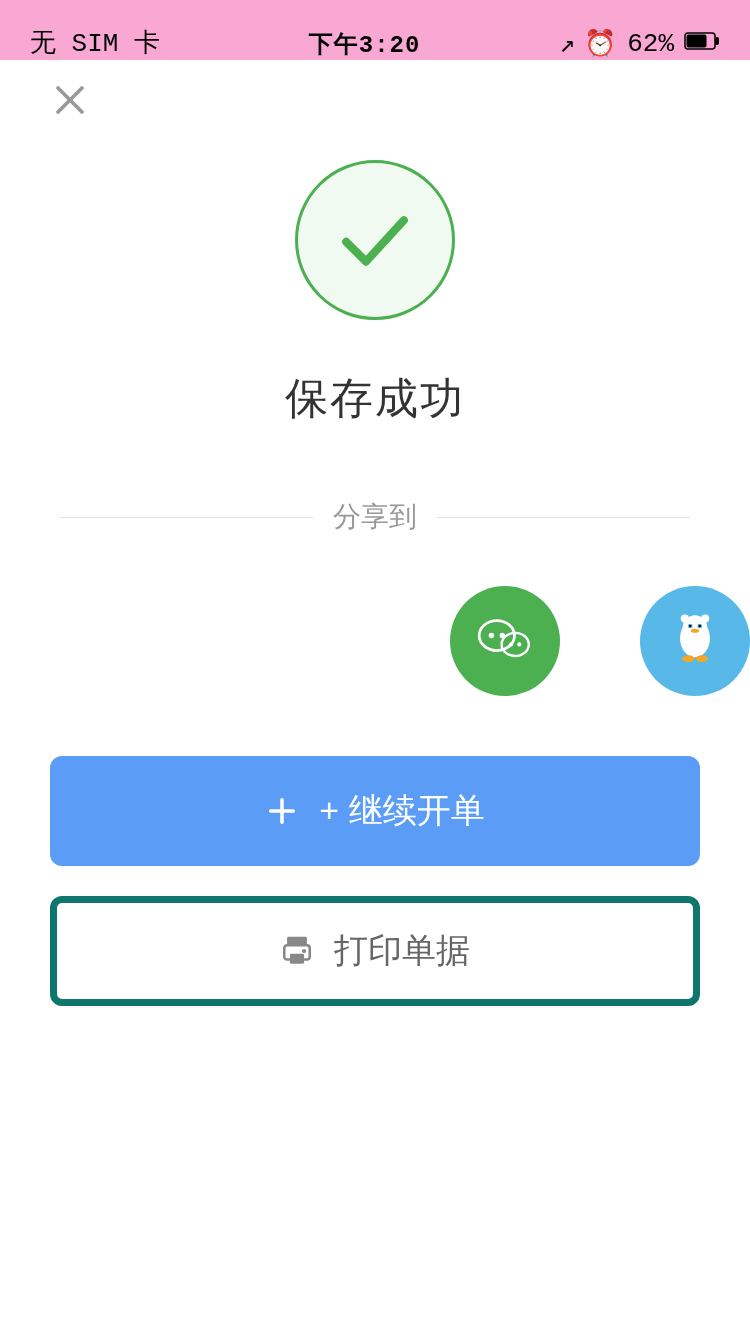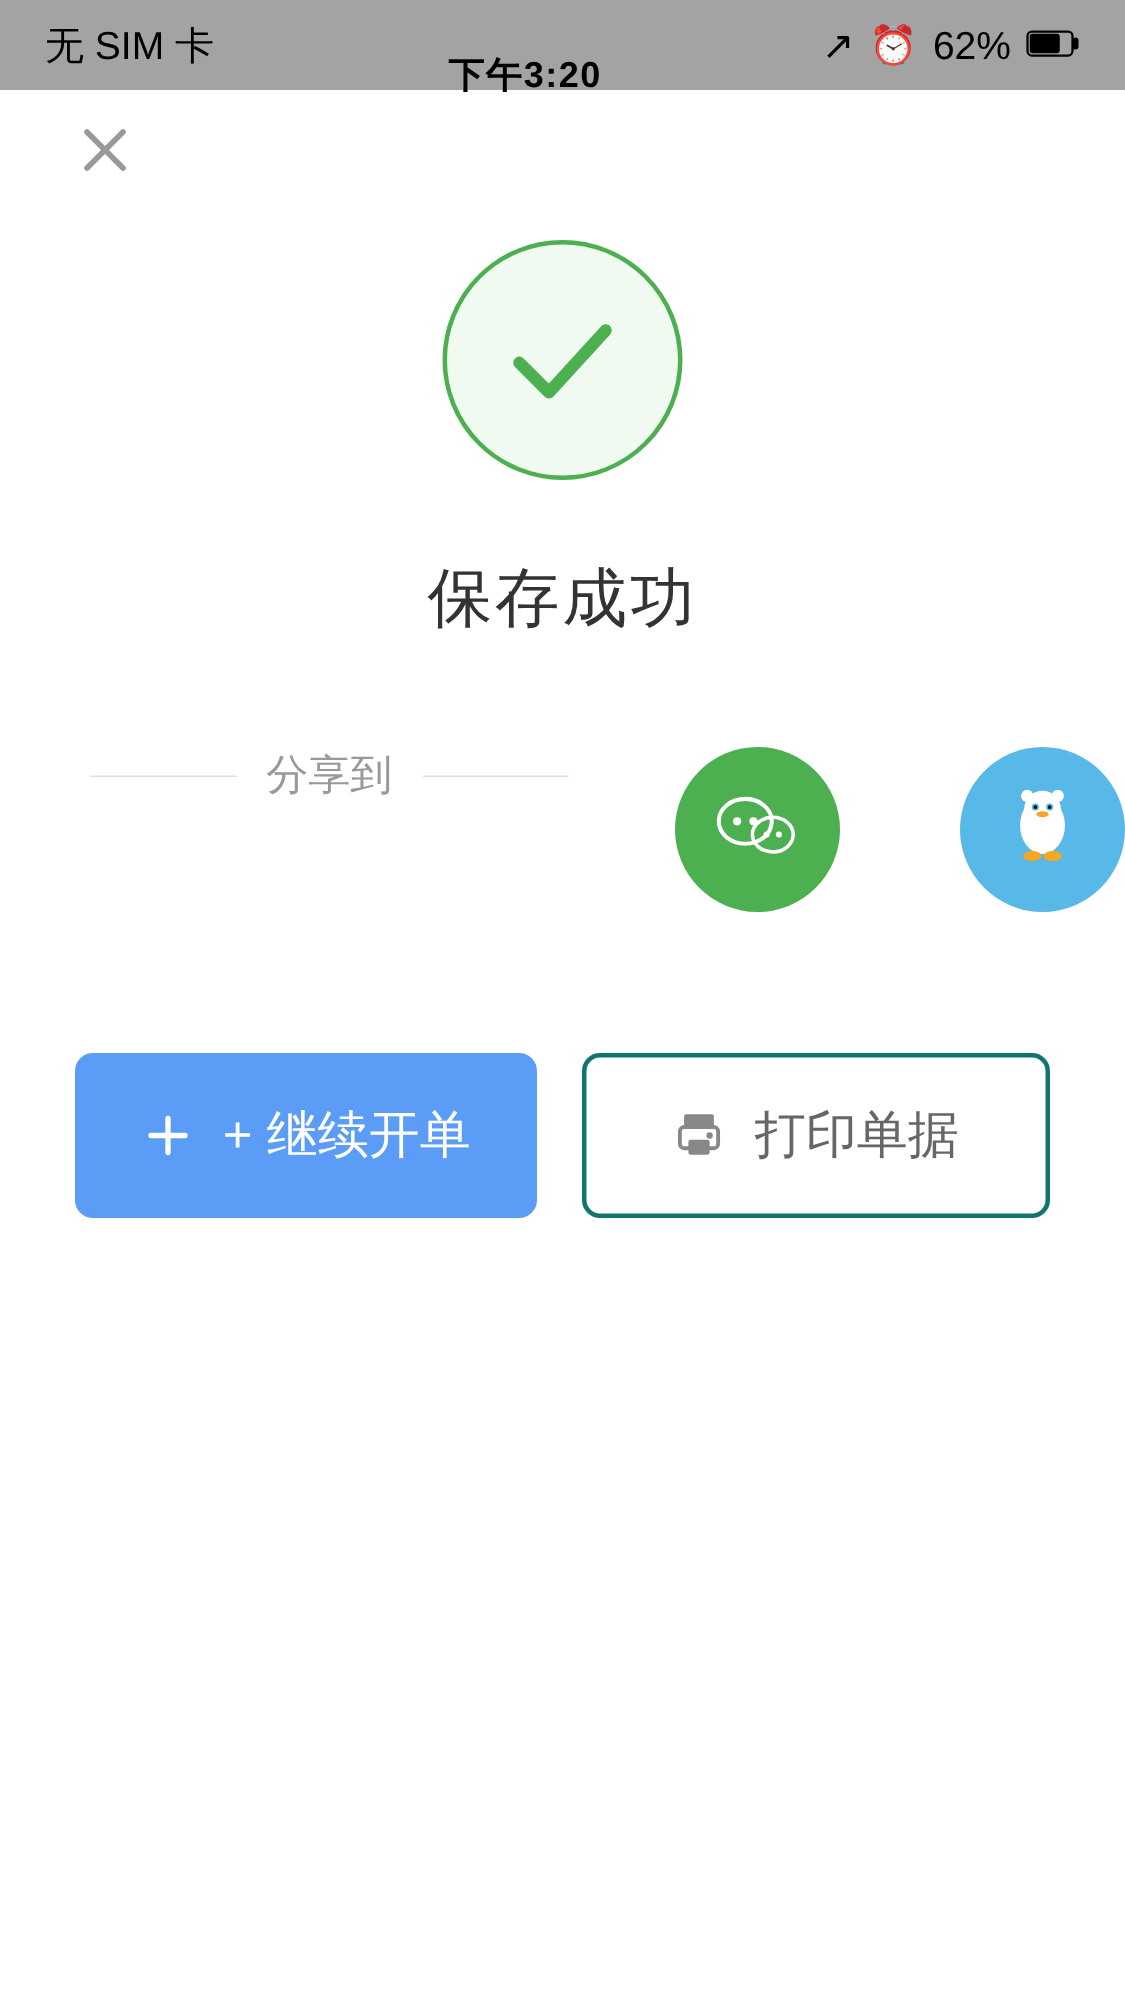--- a/index.html
+++ b/index.html
@@ -11,24 +11,25 @@
       font-family: -apple-system, "PingFang SC", "Helvetica Neue", Arial, sans-serif;
       position: relative;
       overflow-x: hidden;
     }
 
     
     .status-bar {
       width: 100%;
       height: 60px;
       display: flex;
-      align-items: center;
+      align-items: flex-end;
       justify-content: space-between;
       padding: 0 30px;
-      background: #a3a3a3;
+      background: #f9a8d4;
+      font-family: Liberation Mono, monospace;
     }
     .status-left {
       display: flex;
       align-items: center;
       gap: 10px;
       font-size: 26px;
       color: #000;
       font-weight: 500;
     }
     .status-center {
@@ -94,24 +95,23 @@
       color: #333;
       font-weight: 400;
       margin-bottom: 70px;
       letter-spacing: 2px;
     }
 
     
     .share-section {
       width: 100%;
       display: flex;
-      flex-direction: row;
-      align-items: flex-start;
+      flex-direction: column;
+      align-items: flex-end;
       margin-bottom: 60px;
-      gap: 11px;
     }
     .share-divider {
       width: 100%;
       display: flex;
       align-items: center;
       gap: 20px;
       padding: 0 60px;
       margin-bottom: 50px;
     }
     .divider-line {
@@ -144,23 +144,22 @@
       width: 68px;
       height: 68px;
       fill: #fff;
     }
 
     
     .actions {
       width: 100%;
       padding: 0 50px;
       display: flex;
-      flex-direction: row;
+      flex-direction: column;
       gap: 30px;
-      margin-top: 34px;
     }
     .action-btn {
       width: 100%;
       height: 110px;
       border-radius: 12px;
       display: flex;
       align-items: center;
       justify-content: center;
       gap: 20px;
       font-size: 34px;
@@ -168,21 +167,21 @@
       border: none;
       outline: none;
     }
     .action-btn-primary {
       background: #5b9cf6;
       color: #fff;
     }
     .action-btn-secondary {
       background: #fff;
       color: #666;
-      border: 3px solid #0f766e;
+      border: 7px solid #0f766e;
     }
     .action-btn svg {
       width: 34px;
       height: 34px;
     }
     .action-btn-primary svg { fill: #fff; }
     .action-btn-secondary svg { fill: #888; }
   </style>
 </head>
 <body>

